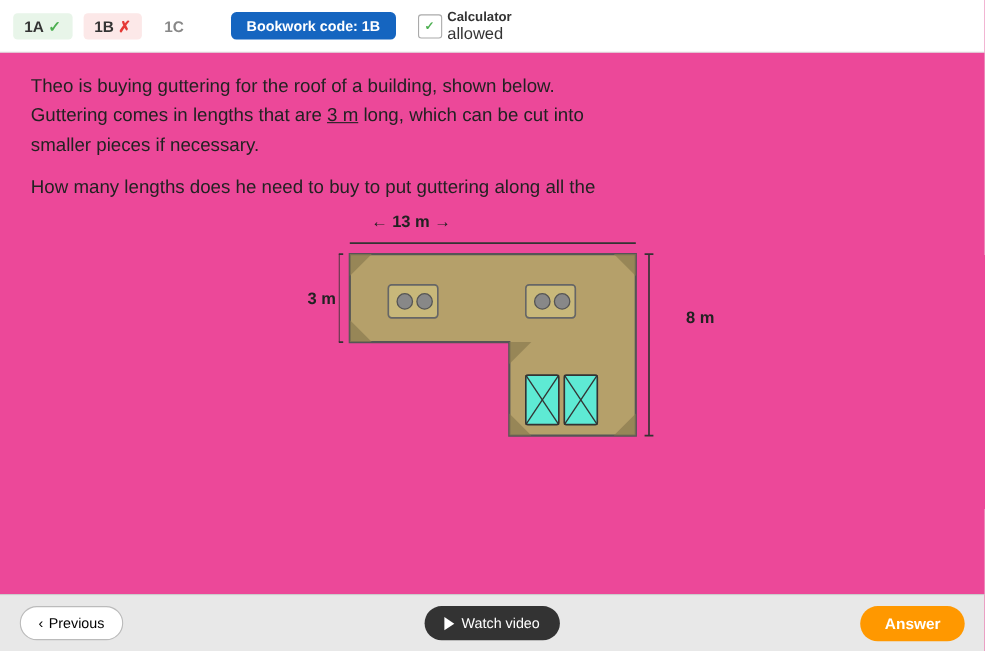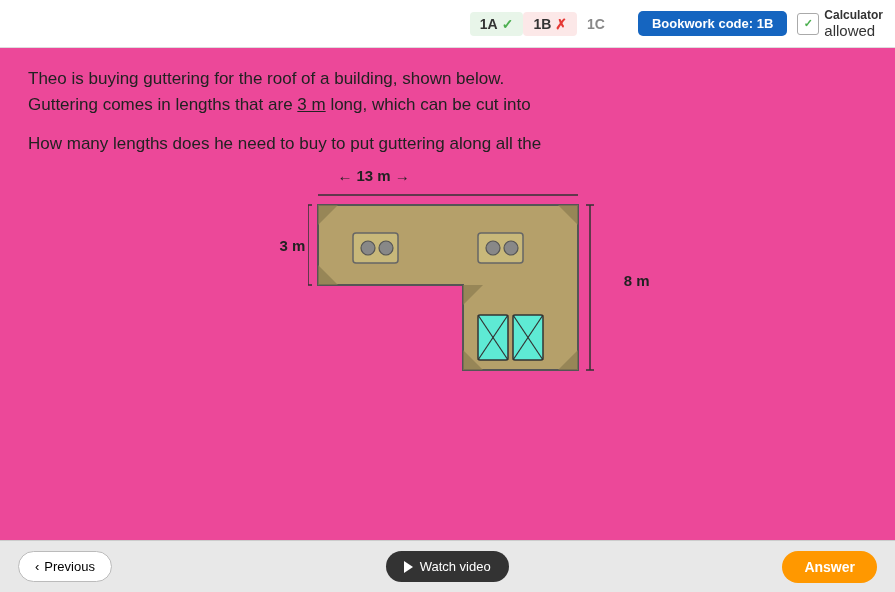--- a/index.html
+++ b/index.html
@@ -11,21 +11,21 @@
       overflow: hidden;
       position: relative;
     }
 
     .top-bar {
       display: flex;
       align-items: center;
       padding: 8px 12px;
       background: #fff;
       border-bottom: 1px solid #ddd;
-      justify-content: flex-end;
+      gap: 10px;
     }
 
     .tab {
       display: flex;
       align-items: center;
       gap: 4px;
       padding: 4px 10px;
       border-radius: 4px;
       font-size: 14px;
       font-weight: bold;
@@ -143,21 +143,21 @@
       position: absolute;
       top: 70px;
       left: 2px;
       font-size: 15px;
       font-weight: bold;
       color: #222;
     }
 
     .label-8m {
       position: absolute;
-      top: 105px;
+      top: 88px;
       right: -32px;
       font-size: 15px;
       font-weight: bold;
       color: #222;
     }
 
     .bottom-bar {
       position: absolute;
       bottom: 0;
       left: 0;
@@ -245,20 +245,21 @@
       <div style="font-size:15px;">allowed</div>
     </div>
   </div>
 </div>
 
 <div class="main-content">
 
   <div class="question-text">
     <span>Theo is buying guttering for the roof of a building, shown below.</span><br>
     <span>Guttering comes in lengths that are <span class="underline">3 m</span> long, which can be cut into</span><br>
+    <span>smaller pieces if necessary.</span>
   </div>
 
   <div class="question-text" style="margin-top:12px;">
     <span>How many lengths does he need to buy to put guttering along all the</span><br>
   </div>
 
   <div class="diagram-area">
     <div class="diagram-wrapper">
 
       <div class="label-13m">

